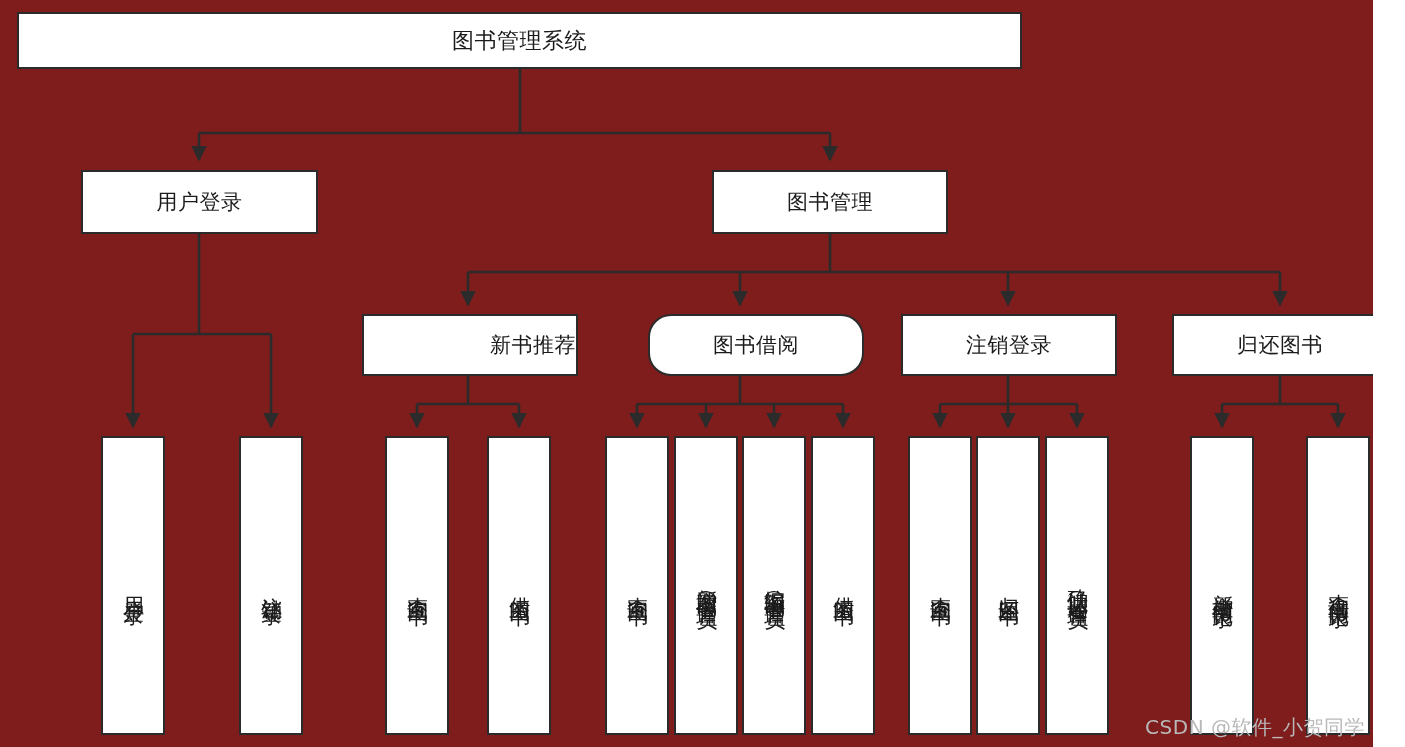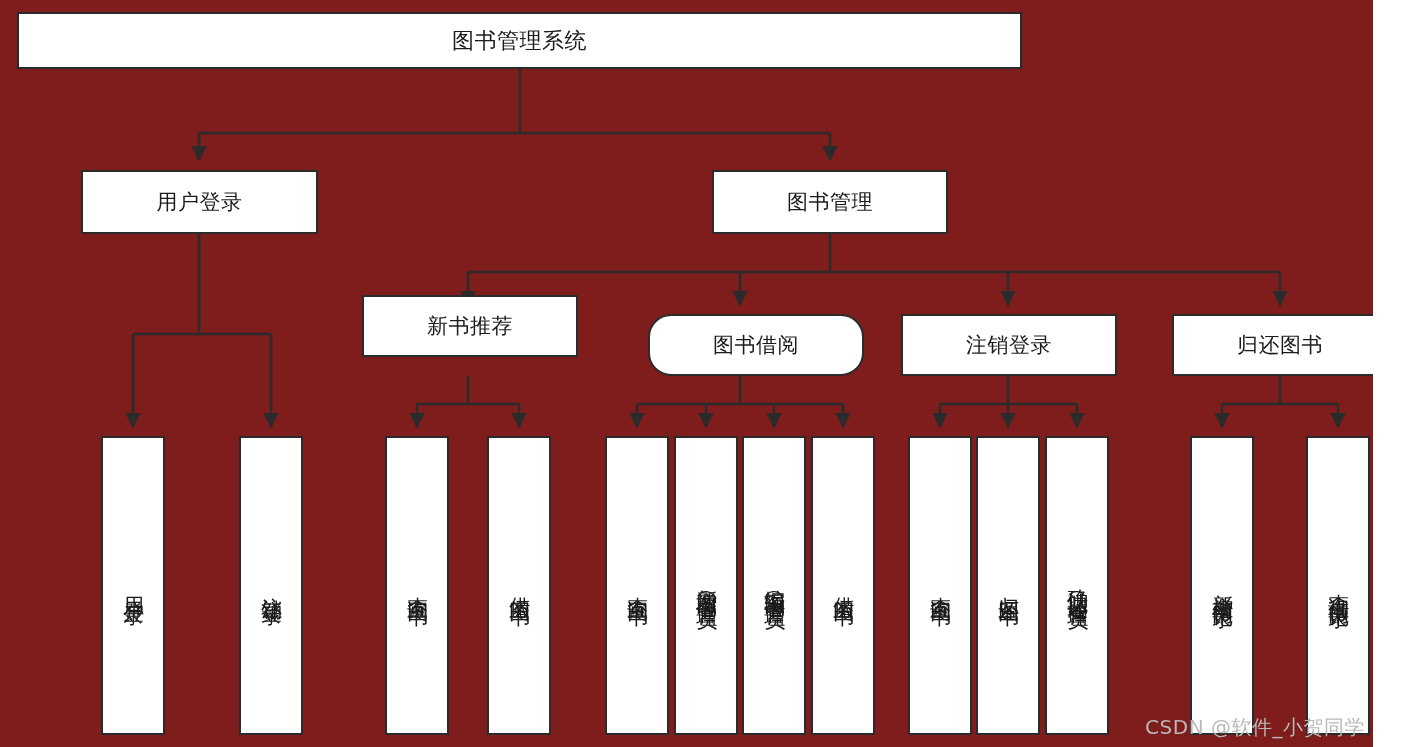--- a/index.html
+++ b/index.html
@@ -134,21 +134,21 @@
     <span class="label">图书管理系统</span>
   </div>
 
   <div class="node horiz" style="left:81px; top:170px; width:237px; height:64px;">
     <span class="label">用户登录</span>
   </div>
   <div class="node horiz" style="left:712px; top:170px; width:236px; height:64px;">
     <span class="label">图书管理</span>
   </div>
 
-  <div class="node horiz" style="left:362px; top:295px; width:216px; height:62px;">
+  <div class="node horiz" style="left:362px; top:314px; width:216px; height:62px;justify-content:flex-end;">
     <span class="label">新书推荐</span>
   </div>
   <div class="node horiz" style="left:648px; top:314px; width:216px; height:62px;border-radius:23px;">
     <span class="label">图书借阅</span>
   </div>
   <div class="node horiz" style="left:901px; top:314px; width:216px; height:62px;">
     <span class="label">注销登录</span>
   </div>
   <div class="node horiz" style="left:1172px; top:314px; width:216px; height:62px;">
     <span class="label">归还图书</span>

